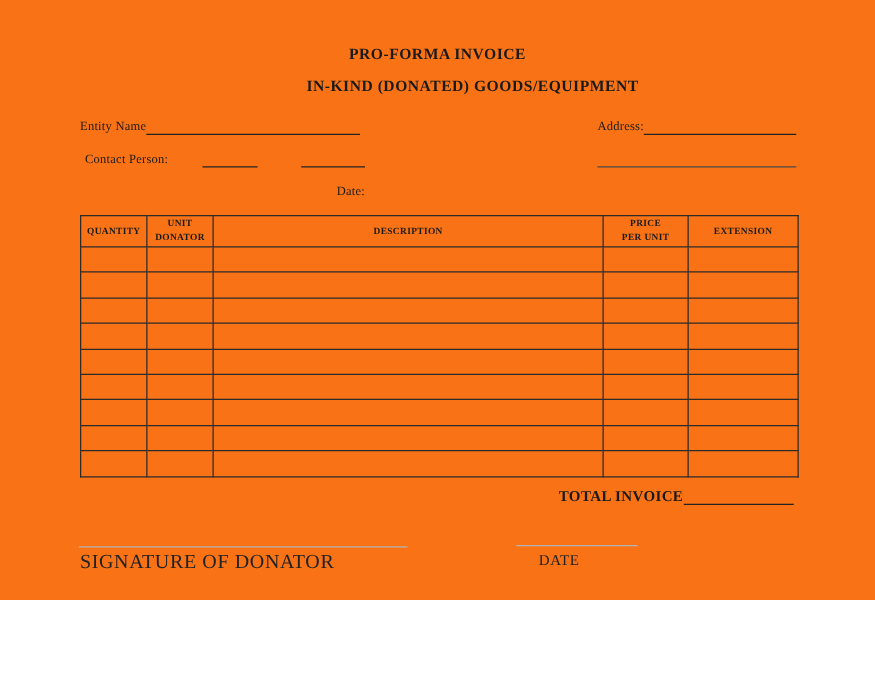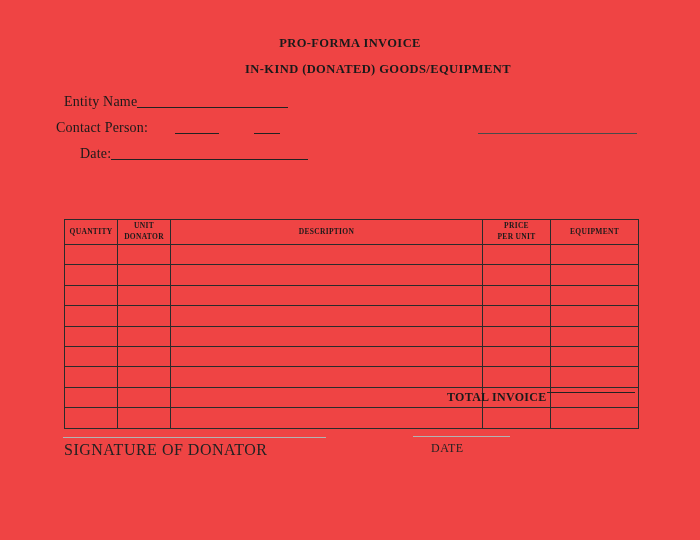--- a/index.html
+++ b/index.html
@@ -1,75 +1,74 @@
 <!DOCTYPE html>
 <html><head>
 <meta charset="utf-8">
 <style>
   html,body{margin:0;padding:0;background:#fff;}
   .page{
     position:relative;
-    width:700px;height:540px;
-    background:#ef4444;
+    width:700px;height:480px;
+    background:#f97316;
     font-family:"Liberation Serif","DejaVu Serif",serif;
     color:#1a1a1a;
     overflow:hidden;
   }
   .title{
     position:absolute;left:0;width:700px;
     text-align:center;
     font-weight:bold;font-size:12.5px;letter-spacing:.4px;
   }
   .t1{top:36px;}
   .t2{top:62px;padding-left:28px;}
   .field{
     position:absolute;
     display:flex;align-items:flex-end;
-    font-size:14px;line-height:14px;letter-spacing:.2px;text-align:right;
+    font-size:10px;line-height:14px;letter-spacing:.2px;text-align:right;
   }
   .field .lbl{white-space:nowrap;}
   .ul{
     border-bottom:1px solid #222;
     height:2px;margin-bottom:1px;
     display:inline-block;
   }
   .fill{flex:1;}
   .w44{width:44px;}
   .gap8{margin-left:8px;}
   .lonely-line{
     position:absolute;
     border-bottom:1px solid #4a4a4a;
     height:0;
   }
   table.inv{
     position:absolute;left:64px;top:172px;
     width:574px;table-layout:fixed;
     border-collapse:collapse;
-    margin-top:47px;
   }
   table.inv th,table.inv td{
     border:1px solid #2b2b2b;
     padding:0;
   }
   table.inv th{
     height:24px;
     font-size:7.5px;font-weight:bold;
     letter-spacing:.3px;
     text-align:center;vertical-align:middle;
     white-space:pre-line;line-height:1.45;
   }
   table.inv td{height:19.4px;font-size:9px;}
   .c-qty{width:53px;}
   .c-unit{width:53px;}
   .c-desc{width:312px;}
   .c-price{width:68px;}
   .c-ext{width:88px;}
   .total{
     position:absolute;left:447px;top:390px;width:188px;
-    display:flex;
+    display:flex;align-items:flex-end;
     font-size:12px;font-weight:bold;letter-spacing:.3px;
   }
   .total .ul{border-bottom:1.2px solid #222;}
   .sig-line{
     position:absolute;left:63px;top:437px;width:263px;
     border-top:1px solid #b3b3b3;height:0;
   }
   .date-line{
     position:absolute;left:413px;top:436px;width:97px;
     border-top:1px solid #b3b3b3;height:0;
@@ -89,52 +88,56 @@
 <div class="page">
 
   <div class="title t1">PRO-FORMA INVOICE</div>
   <div class="title t2">IN-KIND (DONATED) GOODS/EQUIPMENT</div>
 
   <div class="field" style="left:64px;top:95px;width:224px;">
     <span class="lbl">Entity Name</span>
     <span class="ul fill"></span>
   </div>
 
-  <div class="field" style="left:56px;top:121px;width:224px;gap:27px;">
+  <div class="field" style="left:68px;top:121px;width:224px;gap:27px;">
     <span class="lbl">Contact Person:</span>
     <span class="ul w44"></span>
     <span class="ul fill gap8"></span>
   </div>
 
-  <div class="field" style="left:80px;top:147px;width:228px;">
+  <div class="field" style="left:64px;top:147px;width:228px;flex-direction:column;">
     <span class="lbl">Date:</span>
     <span class="ul fill"></span>
   </div>
 
+  <div class="field" style="left:478px;top:95px;width:159px;">
+    <span class="lbl">Address:</span>
+    <span class="ul fill"></span>
+  </div>
 
   <div class="lonely-line" style="left:478px;top:133px;width:159px;"></div>
 
 
   <table class="inv">
     <colgroup>
       <col class="c-qty">
         <col class="c-unit">
         <col class="c-desc">
         <col class="c-price">
         <col class="c-ext">
     </colgroup>
     <thead>
       <tr>
         <th>QUANTITY</th>
         <th>UNIT
 DONATOR</th>
         <th>DESCRIPTION</th>
         <th>PRICE
 PER UNIT</th>
-        <th>EQUIPMENT</th>
+        <th>EXTENSION</th>
       </tr>
     </thead>
     <tbody>
         <tr>
           <td></td>
           <td></td>
           <td></td>
           <td></td>
           <td></td>
         </tr>

